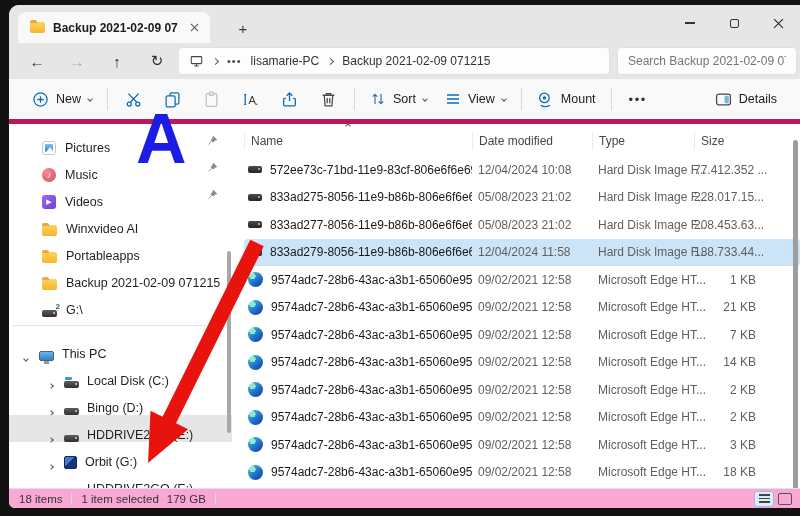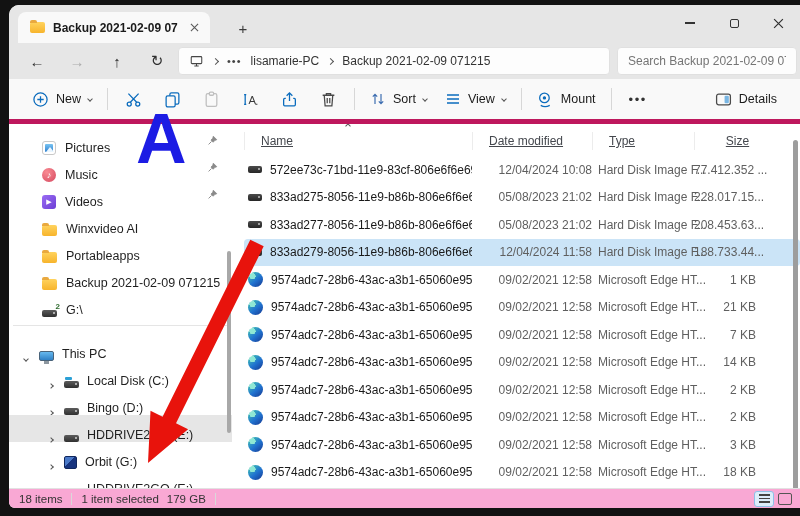--- a/index.html
+++ b/index.html
@@ -64,28 +64,28 @@
   .tree-root { padding-left:12px; gap:8px; }
   .tree-child { padding-left:37px; gap:8px; }
   .tree-child .chevwrap, .tree-root .chevwrap { width:10px; display:flex; justify-content:center; }
   .side-item.highlight { background:#e6e6e6; }
   .sidebar-scroll { position:absolute; right:1px; top:127px; width:4px; height:182px; background:#a8a8a8; border-radius:2px; }
 
   
   .filelist { position:relative; flex:1; height:100%; padding-left:12px; }
   .lheader { position:relative; display:grid; grid-template-columns:228px 120px 102px 70px; height:30px; align-items:center;
              font-size:12px; color:#44474d; margin-top:2px; }
-  .lheader .hcell { padding-left:16px; height:18px; line-height:18px; border-left:1px solid #ececec;text-decoration:underline; }
+  .lheader .hcell { padding-left:6px; height:18px; line-height:18px; border-left:1px solid #ececec; }
   .lheader .hcell:first-child { border-left:none; padding-left:20px; }
-  .lheader .hcell.size { text-align:center; }
+  .lheader .hcell.size { text-align:left; }
   .sortcaret { position:absolute; left:102px; top:-2px; }
   .rows { }
   .frow { display:grid; grid-template-columns:228px 120px 102px 70px; height:27.5px; align-items:center; font-size:12px; border-radius:4px; }
   .frow .fname { display:flex; align-items:center; gap:8px; color:#191919; padding-left:4px; white-space:nowrap; overflow:hidden; }
-  .frow .fdate, .frow .ftype { color:#5f5f5f; padding-left:6px; white-space:nowrap;text-align:right; }
+  .frow .fdate, .frow .ftype { color:#5f5f5f; padding-left:6px; white-space:nowrap; }
   .frow .fsize { color:#5f5f5f; text-align:right; padding-right:8px; white-space:nowrap; }
   .frow.selected { background:#cbe4f7; }
   .list-scroll { position:absolute; right:2px; top:16px; width:5px; height:352px; background:#9d9d9d; border-radius:3px; }
 
   
   .statusbar { position:absolute; left:0; top:483px; width:100%; height:20px; background:#f9a8d4; border-top:1px solid #e2e2e2;
                display:flex; align-items:center; font-size:11.5px; color:#333; padding:0 8px 0 10px; }
   .ssep { width:1px; height:12px; background:#d9d9d9; margin:0 9px; }
   .sgap { width:8px; }
   .status-right { margin-left:auto; display:flex; align-items:center; gap:4px; }

